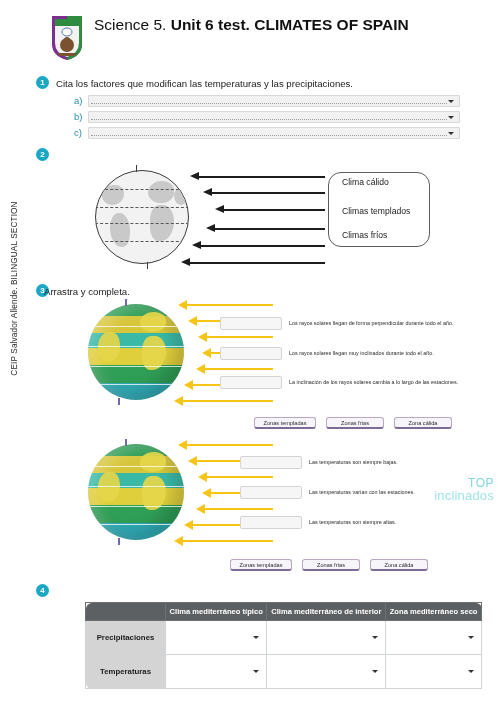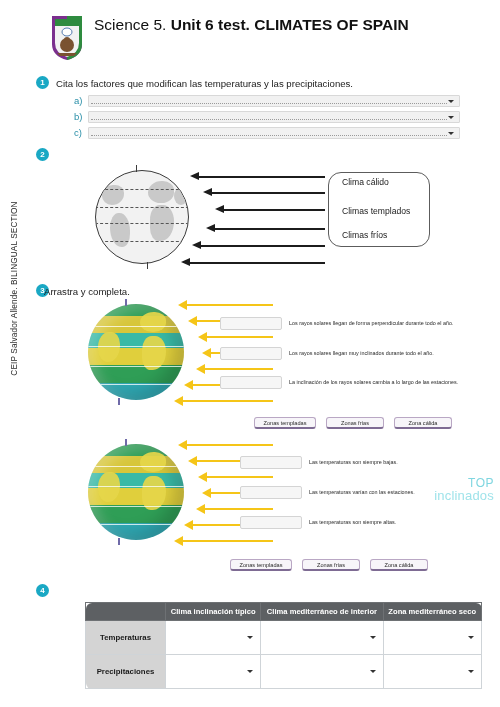--- a/index.html
+++ b/index.html
@@ -375,34 +375,34 @@
     <div class="chip" style="left:370px; top:275px; width:58px;">Zona cálida</div>
   </div>
 
   <div class="q" id="q4">
     <div class="qbadge">4</div>
 
     <table class="tbl">
       <thead>
         <tr>
           <th class="corner"></th>
-          <th>Clima inclinación típico</th>
+          <th>Clima mediterráneo típico</th>
           <th>Clima mediterráneo de interior</th>
           <th>Zona mediterráneo seco</th>
         </tr>
       </thead>
       <tbody>
         <tr>
-          <td class="rowlbl">Temperaturas</td>
+          <td class="rowlbl">Precipitaciones</td>
           <td class="cell"></td>
           <td class="cell"></td>
           <td class="cell"></td>
         </tr>
         <tr>
-          <td class="rowlbl">Precipitaciones</td>
+          <td class="rowlbl">Temperaturas</td>
           <td class="cell"></td>
           <td class="cell"></td>
           <td class="cell"></td>
         </tr>
       </tbody>
     </table>
   </div>
 
   <div class="wm">
     <div class="top">TOP</div>

